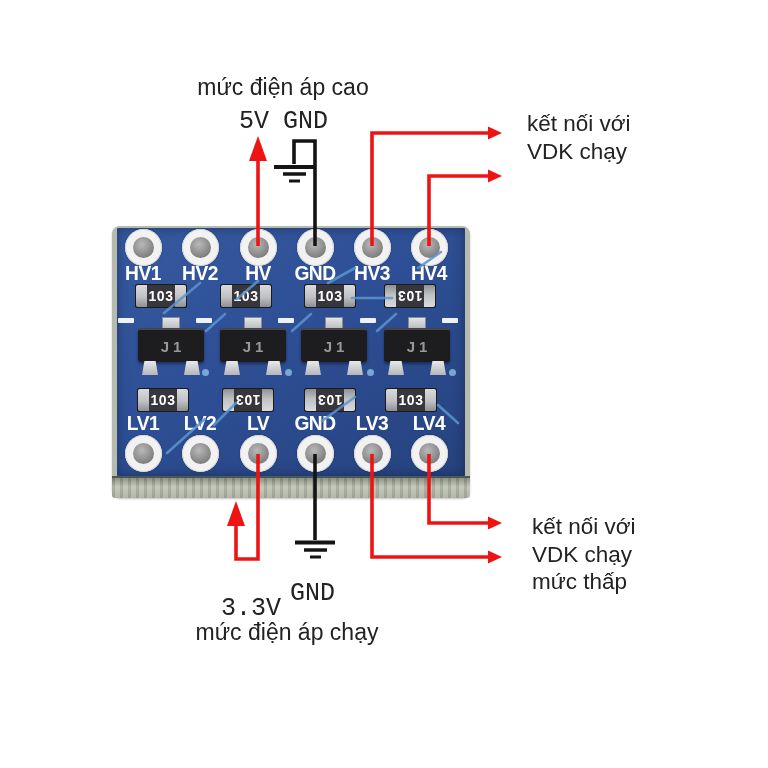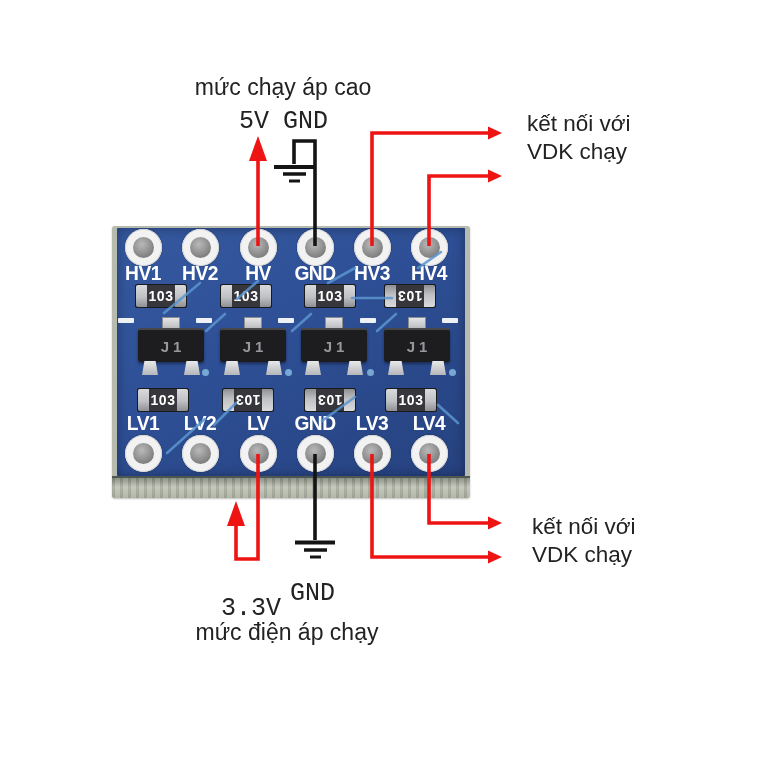--- a/index.html
+++ b/index.html
@@ -18,21 +18,21 @@
     overflow:hidden;
   }
   .abs{position:absolute;}
   
   .ann{color:var(--text);white-space:nowrap;}
   .title{font-size:23px;text-align:center;}
   .volt{font-size:25px;font-family:Liberation Mono, monospace;}
   .side-note{font-size:22.5px;line-height:27.5px;}
   
   .board{left:112px;top:226px;width:358px;height:272px;background:var(--edge);
-         border-radius:3px;box-shadow:0 1px 2px rgba(0,0,0,.25);}
+         border-radius:8px;box-shadow:0 1px 2px rgba(0,0,0,.25);}
   .pcb{left:5px;top:2px;width:348px;height:248px;
        background:linear-gradient(150deg,var(--pcb-light) 0%,var(--pcb) 45%,var(--pcb-dark) 100%);
        box-shadow:inset 0 0 12px rgba(0,0,20,.35);border-radius:1px;}
   .edge-strip{left:0;top:250px;width:358px;height:22px;
        background:linear-gradient(#878d80,#c2c6b8 45%,#aeb2a4);
        border-top:2px solid #4d5853;border-radius:0 0 3px 3px;overflow:hidden;}
   .edge-strip::after{content:"";position:absolute;inset:0;
        background:repeating-linear-gradient(90deg,rgba(0,0,0,.10) 0 3px,rgba(255,255,255,.06) 3px 8px);}
   .pin{width:37px;height:37px;border-radius:50%;background:var(--pin-ring);
        box-shadow:inset 0 0 0 1px #d6d6d6,0 0 2px rgba(0,0,0,.3);}
@@ -61,36 +61,37 @@
   svg.overlay{position:absolute;left:0;top:0;pointer-events:none;}
   .wire-red{stroke:var(--wire-red);stroke-width:3.6;fill:none;}
   .wire-black{stroke:var(--wire-black);stroke-width:3.6;fill:none;}
   .bar-black{stroke:var(--wire-black);}
   .head-red{fill:var(--wire-red);}
   .trace{stroke:var(--trace);stroke-width:2.6;opacity:.85;stroke-linecap:round;}
 </style>
 </head>
 <body>
 
-<div class="abs ann title" style="left:168px;top:74px;width:230px;">mức chạy áp cao</div>
+<div class="abs ann title" style="left:168px;top:74px;width:230px;">mức điện áp cao</div>
 <span class="abs ann volt" style="left:239px;top:107px;">5V</span>
 <span class="abs ann volt" style="left:283px;top:107px;">GND</span>
 
 <div class="abs ann side-note" style="left:527px;top:110px;">
   <div>kết nối với</div>
   <div>VDK chạy</div>
 </div>
 
 <span class="abs ann volt" style="left:221px;top:579px;margin-top:15px;">3.3V</span>
 <span class="abs ann volt" style="left:290px;top:579px;">GND</span>
 <div class="abs ann title" style="left:172px;top:619px;width:230px;">mức điện áp chạy</div>
 
 <div class="abs ann side-note" style="left:532px;top:513px;">
   <div>kết nối với</div>
   <div>VDK chạy</div>
+  <div>mức thấp</div>
 </div>
 
 <div class="abs board">
   <div class="abs pcb"></div>
   <div class="abs edge-strip"></div>
 
   <div class="abs pin" style="left:13px;top:3px;"></div>
   <div class="abs pin" style="left:70px;top:3px;"></div>
   <div class="abs pin" style="left:128px;top:3px;"></div>
   <div class="abs pin" style="left:185px;top:3px;"></div>

